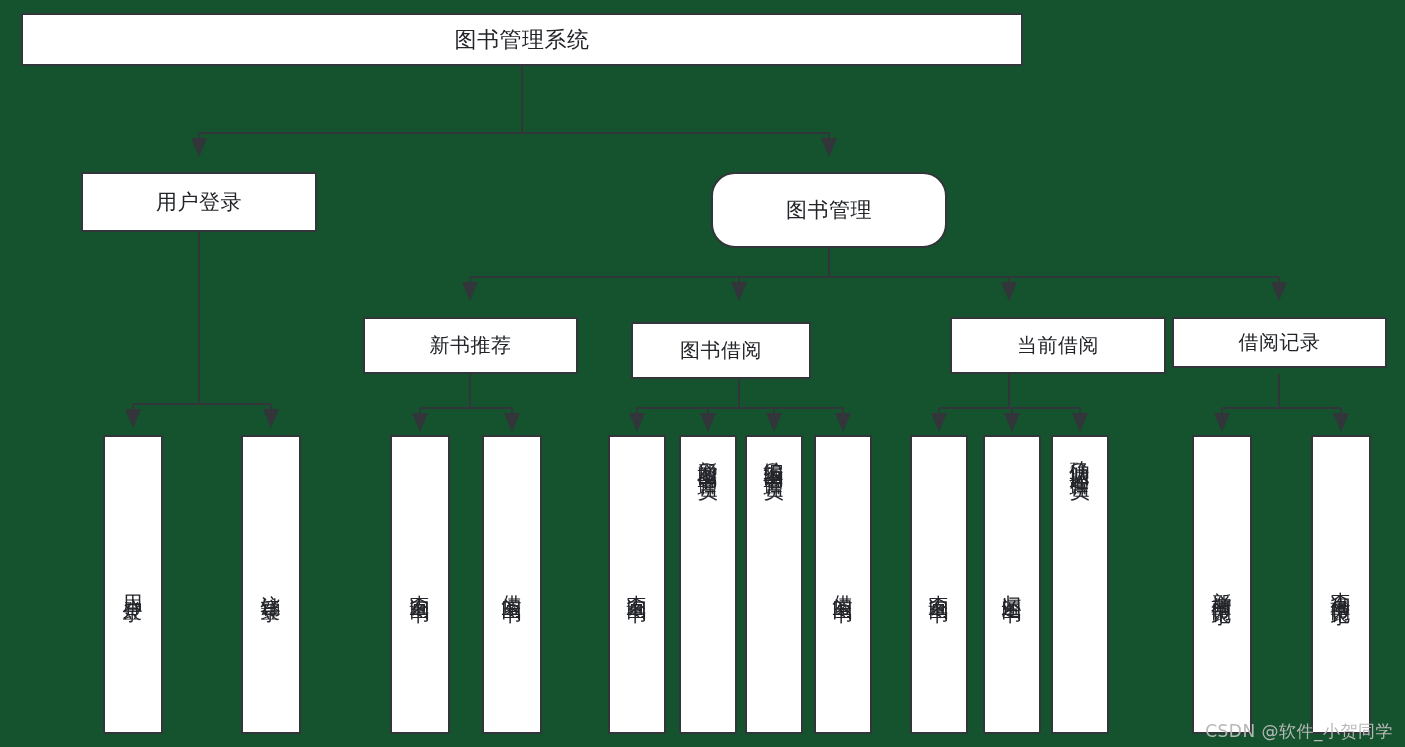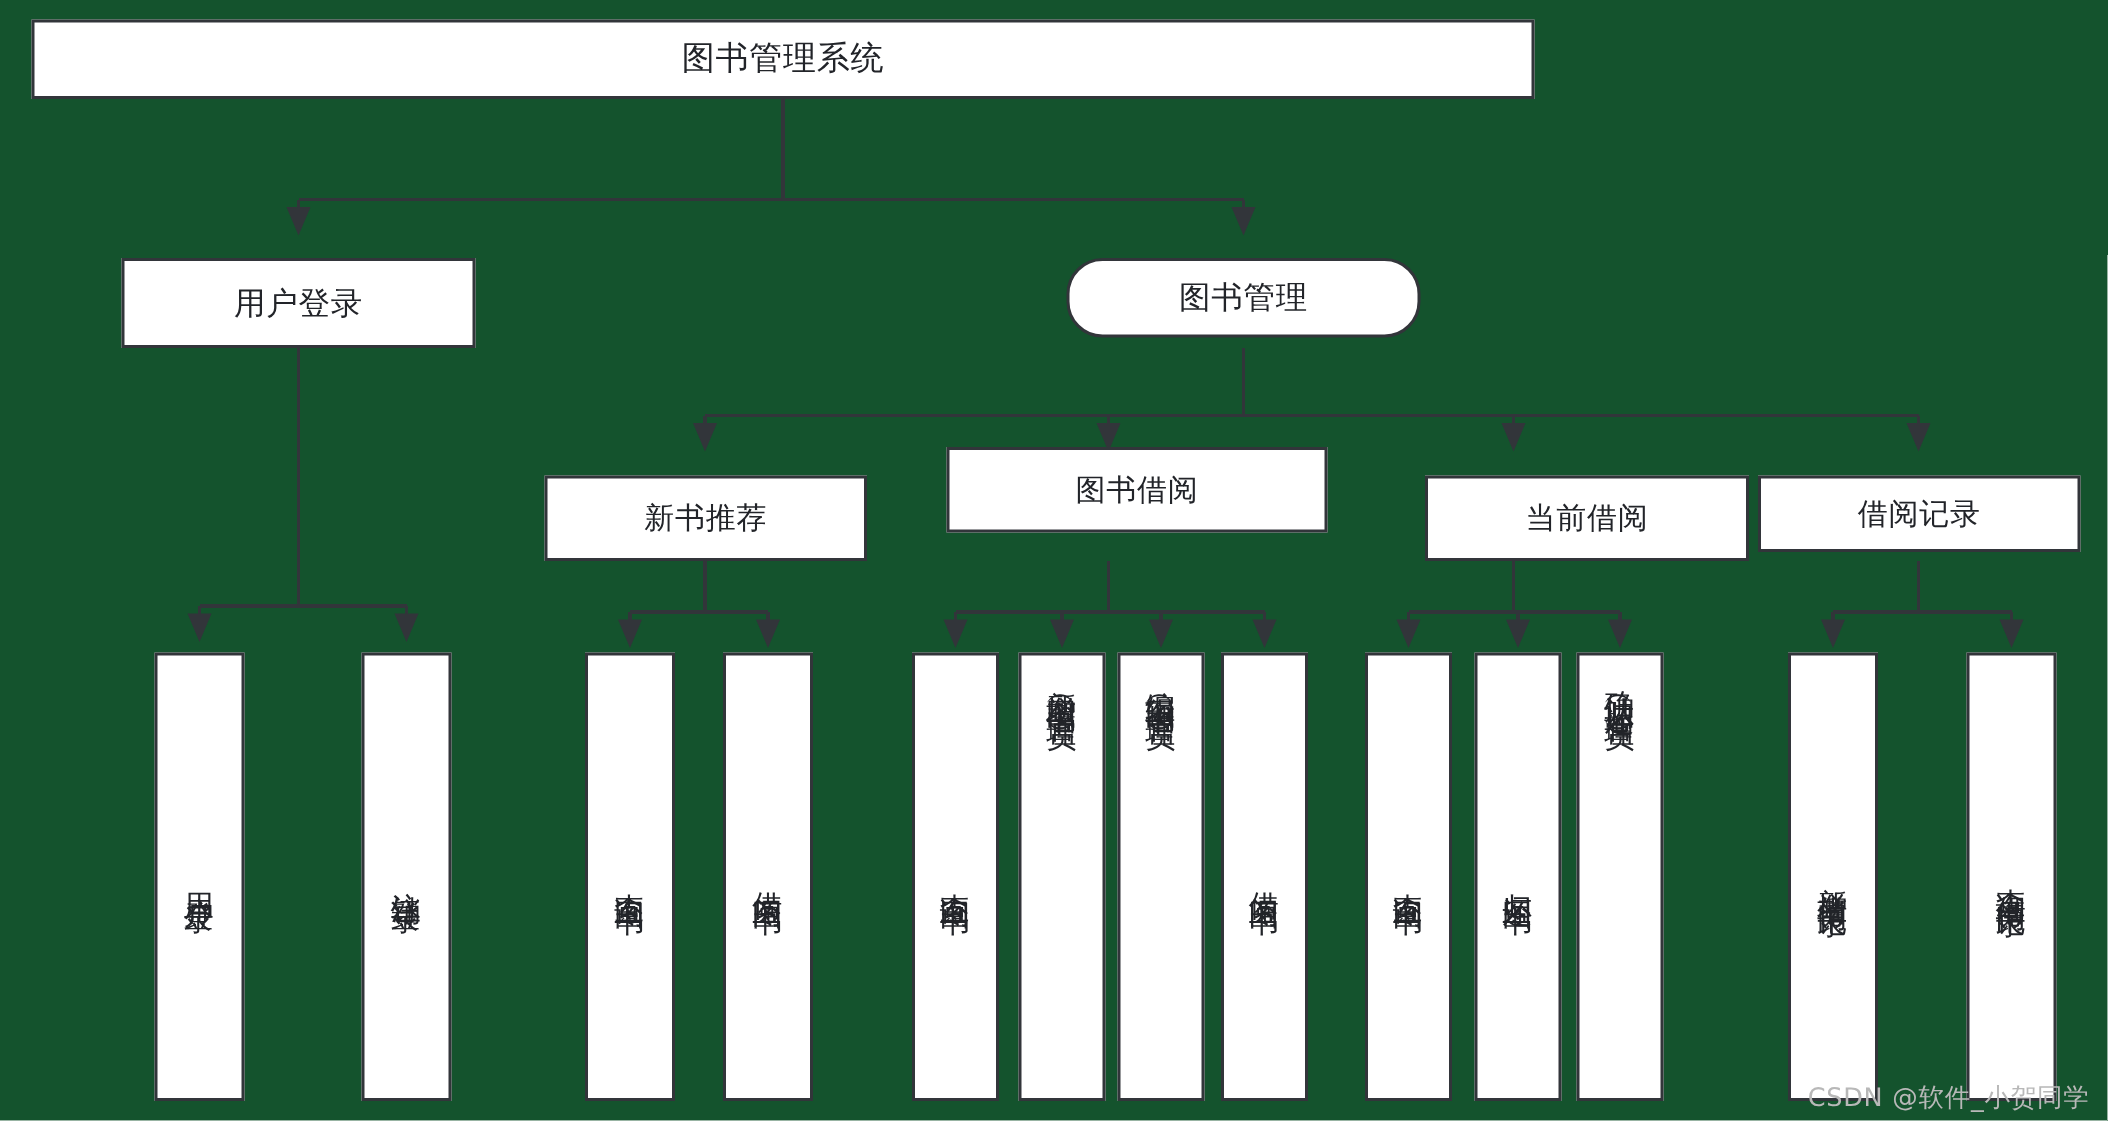--- a/index.html
+++ b/index.html
@@ -135,28 +135,28 @@
       <path d="M 1333 413 L 1349 413 L 1341 432 Z" fill="#32353a"></path>
     </svg>
 
   <div class="node root" id="node-root" style="left: 21px; top: 13px; width: 1002px; height: 53px;">
     <span class="node-label">图书管理系统</span>
   </div>
 
   <div class="node level2" id="node-l2-0" style="left: 81px; top: 172px; width: 236px; height: 60px;">
     <span class="node-label">用户登录</span>
   </div>
-  <div class="node level2" id="node-l2-1" style="left: 711px; top: 172px; width: 236px; height: 53px; border-radius: 24px;">
+  <div class="node level2" id="node-l2-1" style="left: 711px; top: 172px; width: 236px; height: 76px; border-radius: 24px;">
     <span class="node-label">图书管理</span>
   </div>
 
   <div class="node level3" id="node-l3-0" style="left: 363px; top: 317px; width: 215px; height: 57px;">
     <span class="node-label">新书推荐</span>
   </div>
-  <div class="node level3" id="node-l3-1" style="left: 631px; top: 298px; width: 254px; height: 57px;">
+  <div class="node level3" id="node-l3-1" style="left: 631px; top: 322px; width: 180px; height: 57px;">
     <span class="node-label">图书借阅</span>
   </div>
   <div class="node level3" id="node-l3-2" style="left: 950px; top: 317px; width: 216px; height: 57px;">
     <span class="node-label">当前借阅</span>
   </div>
   <div class="node level3" id="node-l3-3" style="left: 1172px; top: 317px; width: 215px; height: 51px;">
     <span class="node-label">借阅记录</span>
   </div>
 
   <div class="node leaf mid" id="node-leaf-0" style="left: 103px; top: 435px; width: 60px; height: 299px;">

